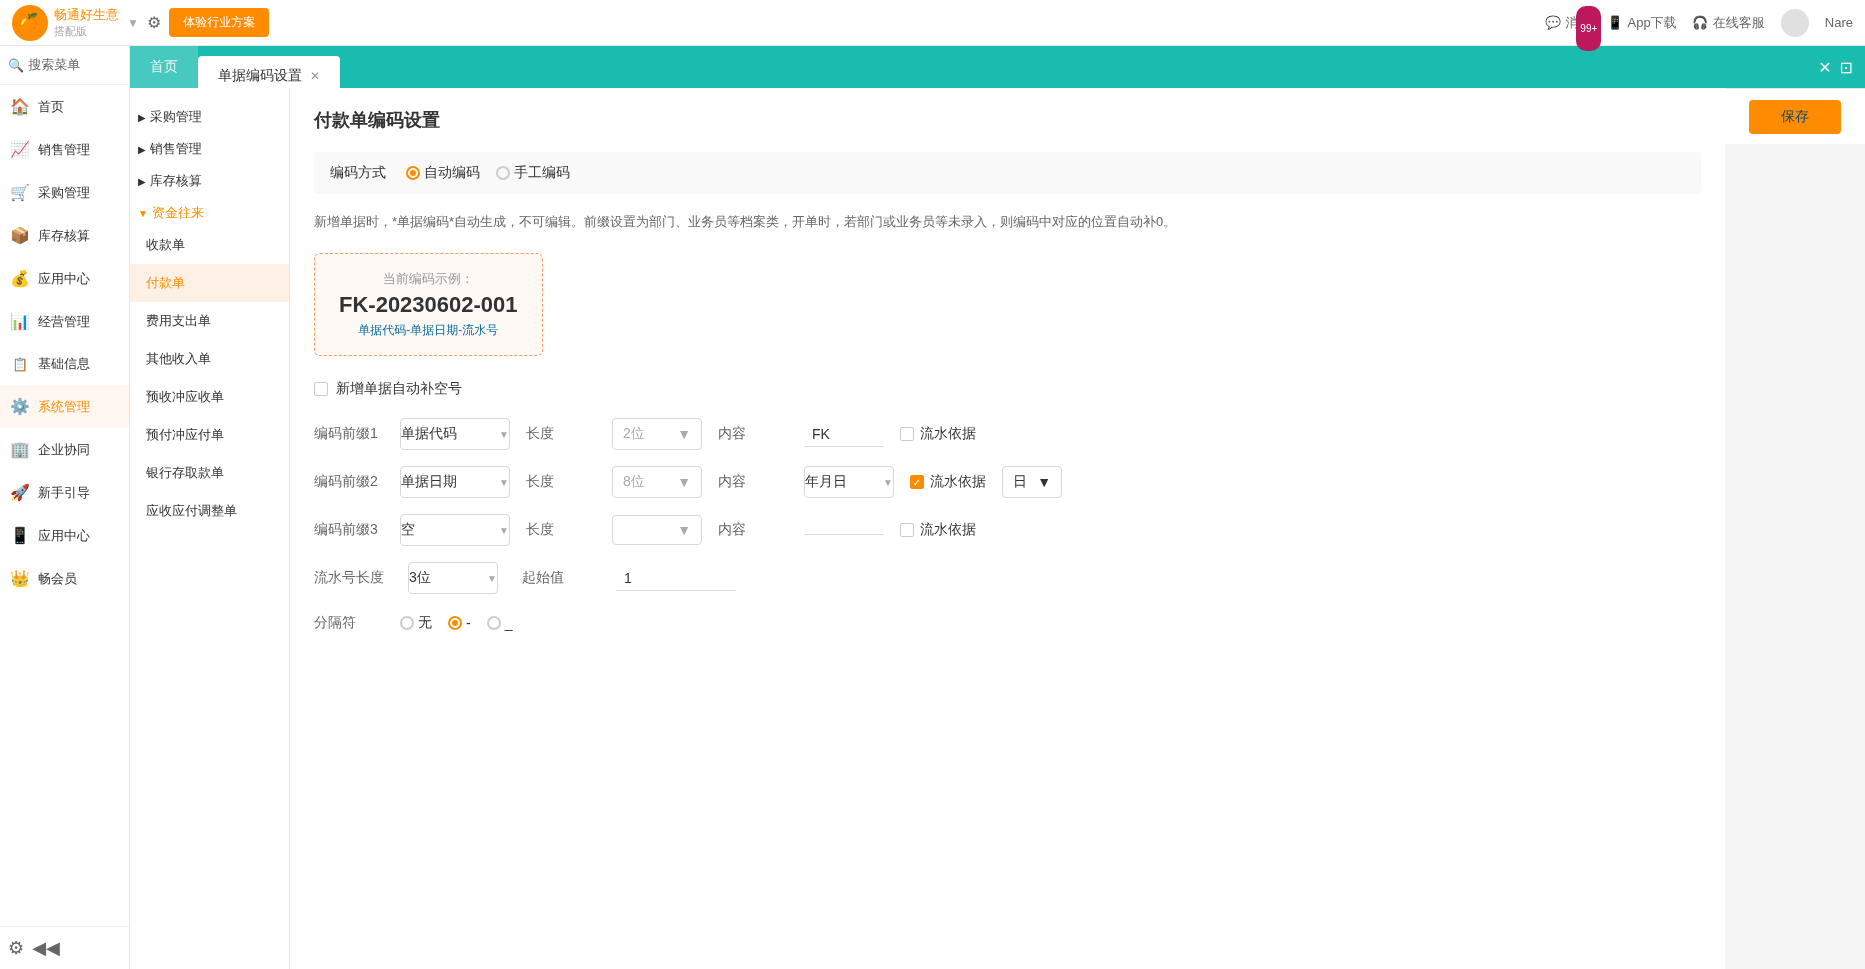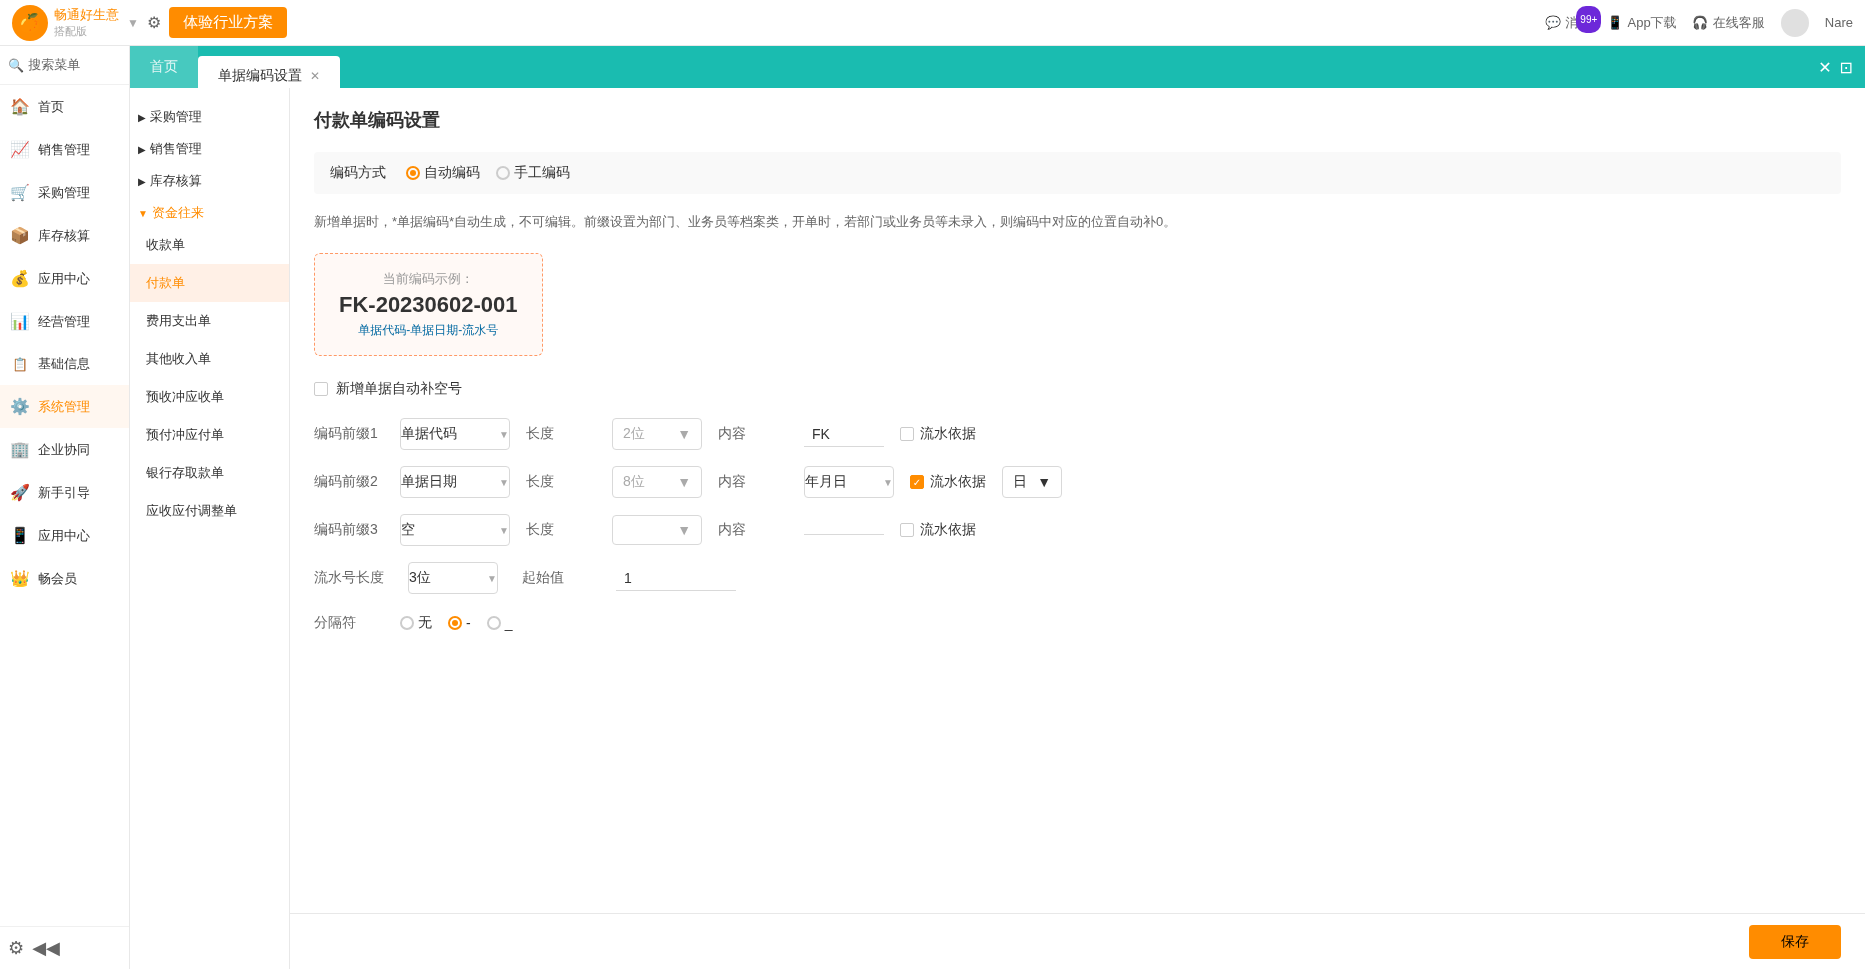--- a/index.html
+++ b/index.html
@@ -13,24 +13,24 @@
       display: flex;
       align-items: center;
       padding: 0 12px;
       justify-content: space-between;
     }
     .top-bar-left { display: flex; align-items: center; gap: 8px; }
     .top-bar-logo { display: flex; align-items: center; gap: 6px; }
     .logo-icon { width: 36px; height: 36px; background: #ff8c00; border-radius: 50%; display: flex; align-items: center; justify-content: center; color: #fff; font-size: 18px; }
     .logo-text { font-size: 13px; color: #ff8c00; line-height: 1.3; }
     .top-bar-controls { display: flex; align-items: center; gap: 8px; }
-    .btn-experience { background: #ff8c00; color: #fff; border: none; padding: 6px 14px; border-radius: 4px; cursor: pointer; font-size: 15px; }
+    .btn-experience { background: #ff8c00; color: #fff; border: none; padding: 6px 14px; border-radius: 4px; cursor: pointer; font-size: 12px; }
     .top-bar-right { display: flex; align-items: center; gap: 16px; color: #666; font-size: 13px; }
     .top-right-item { display: flex; align-items: center; gap: 4px; cursor: pointer; position: relative; }
-    .badge { background: #6d28d9; color: #fff; border-radius: 10px; font-size: 10px; padding: 8px 4px; position: absolute; top: -8px; right: -10px; }
+    .badge { background: #be185d; color: #fff; border-radius: 10px; font-size: 10px; padding: 17px 4px; position: absolute; top: -8px; right: -10px; }
     .user-avatar { width: 28px; height: 28px; background: #e0e0e0; border-radius: 50%; }
 
     
     .main-layout { display: flex; height: calc(969px - 46px); }
 
     
     .sidebar { width: 130px; background: #fff; border-right: 1px solid #e8e8e8; display: flex; flex-direction: column; justify-content: space-between; }
     .sidebar-search { padding: 10px 8px; display: flex; align-items: center; gap: 4px; color: #666; cursor: pointer; font-size: 13px; border-bottom: 1px solid #f0f0f0; }
     .sidebar-nav { flex: 1; overflow-y: auto; }
     .sidebar-item { display: flex; align-items: center; gap: 8px; padding: 12px 10px; cursor: pointer; color: #333; font-size: 13px; }
@@ -99,21 +99,21 @@
     .select-day { border: 1px solid #d9d9d9; border-radius: 4px; padding: 6px 10px; font-size: 14px; color: #333; min-width: 60px; display: flex; align-items: center; justify-content: space-between; cursor: pointer; background: #fff; }
 
     
     .serial-row { display: flex; align-items: center; gap: 24px; margin-bottom: 20px; }
 
     
     .sep-row { display: flex; align-items: center; gap: 16px; margin-bottom: 20px; font-size: 14px; color: #333; }
 
     
     .bottom-bar { height: 56px; background: #fff; border-top: 1px solid #e8e8e8; display: flex; align-items: center; justify-content: flex-end; padding: 0 24px; }
-    .btn-save { background: #ff8c00; color: #000000; border: none; padding: 8px 32px; border-radius: 4px; font-size: 14px; cursor: pointer; }
+    .btn-save { background: #ff8c00; color: #0c4a6e; border: none; padding: 8px 32px; border-radius: 4px; font-size: 14px; cursor: pointer; }
 
     .length-input { border: 1px solid #d9d9d9; border-radius: 4px; padding: 6px 10px; font-size: 14px; color: #aaa; min-width: 80px; display: flex; align-items: center; justify-content: space-between; cursor: pointer; background: #fff; }
     .start-input { border: none; border-bottom: 1px solid #d9d9d9; padding: 4px 8px; min-width: 80px; font-size: 14px; color: #333; background: transparent; outline: none; }
   </style>
 </head>
 <body>
 
 <div class="top-bar">
   <div class="top-bar-left">
     <div class="top-bar-logo">
@@ -267,21 +267,21 @@
           <span>预付冲应付单</span>
         </div>
         <div class="sub-menu-item">
           <span>银行存取款单</span>
         </div>
         <div class="sub-menu-item">
           <span>应收应付调整单</span>
         </div>
       </div>
 
-      <div style="flex:1; display:flex; flex-direction:column; overflow:hidden;">
+      <div style="flex:1; display:flex; flex-direction:row; overflow:hidden;">
         <div class="main-panel">
 
           <div class="panel-title">付款单编码设置</div>
 
           
           <div class="encode-method-row">
             <span class="encode-method-label">编码方式</span>
             <div class="radio-group">
               <label class="radio-item">
                 <span class="radio-circle checked"></span>

